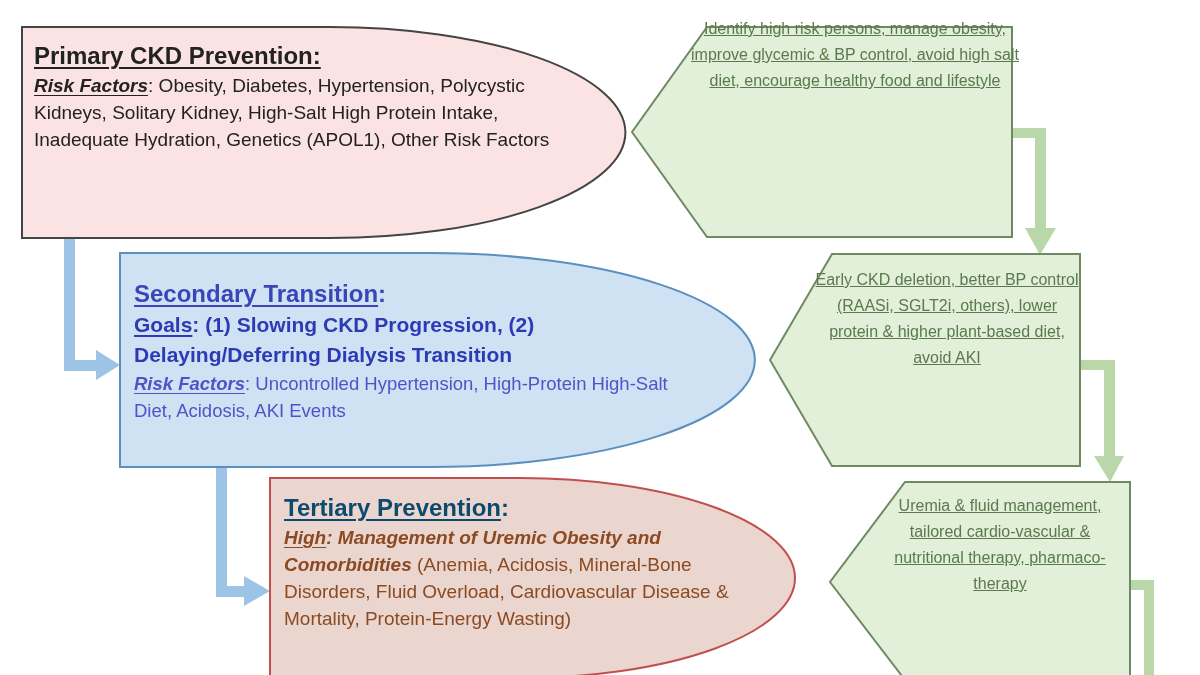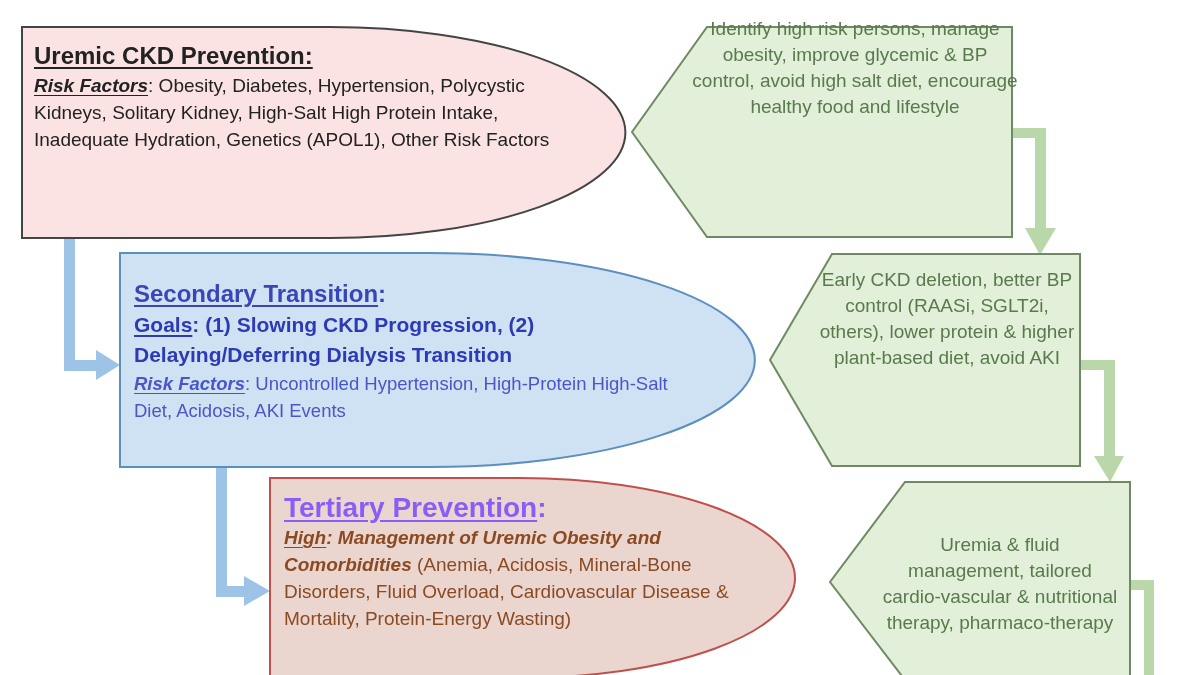--- a/index.html
+++ b/index.html
@@ -10,26 +10,26 @@
   .b{font-weight:bold;font-style:italic;}
   
   #primary-text{left:34px;top:40px;width:540px;color:#222;font-size:19px;line-height:27px;}
   #primary-text .title{font-size:24px;font-weight:bold;line-height:32px;color:#222;}
   
   #secondary-text{left:134px;top:278px;width:560px;color:#4a55c8;font-size:18.5px;line-height:27px;}
   #secondary-text .title{font-size:24px;font-weight:bold;line-height:32px;color:#3946b8;}
   #secondary-text .goal{font-size:21px;font-weight:bold;color:#2d3ab5;line-height:30px;}
   
   #tertiary-text{left:284px;top:492px;width:480px;color:#8c4a22;font-size:19px;line-height:27px;}
-  #tertiary-text .title{font-size:28px;font-weight:bold;line-height:32px;color:#8b5cf6;}
+  #tertiary-text .title{font-size:24px;font-weight:bold;line-height:32px;color:#0c4a6e;}
   
-  .gtxt{position:absolute;text-align:center;color:#5a7a4e;font-size:19px;line-height:26px;}
+  .gtxt{position:absolute;text-align:center;color:#5a7a4e;font-size:16px;line-height:26px;text-decoration:underline;}
   #green1-text{left:690px;top:16px;width:330px;}
   #green2-text{left:812px;top:267px;width:270px;}
-  #green3-text{left:880px;top:493px;width:240px;margin-top:39px;}
+  #green3-text{left:880px;top:493px;width:240px;}
 </style>
 </head>
 <body>
 
 <svg class="shapes" width="1200" height="675">
 
   <g fill="#9dc3e6">
     <rect x="64" y="238" width="11" height="132"></rect>
     <rect x="64" y="360" width="36" height="11"></rect>
     <polygon points="96,350 120,365 96,380"></polygon>
@@ -60,21 +60,21 @@
     <rect x="1130" y="580" width="24" height="10"></rect>
     <rect x="1144" y="580" width="10" height="100"></rect>
   </g>
 
   <polygon points="707,27 1012,27 1012,237 707,237 632,132" fill="#e2efd9" stroke="#6f8a63" stroke-width="2"></polygon>
   <polygon points="832,254 1080,254 1080,466 832,466 770,360" fill="#e2efd9" stroke="#6f8a63" stroke-width="2"></polygon>
   <polygon points="905,482 1130,482 1130,680 905,680 830,582" fill="#e2efd9" stroke="#6f8a63" stroke-width="2"></polygon>
 </svg>
 
 <div id="primary-text" class="txt">
-  <div class="title u">Uremic CKD Prevention:</div>
+  <div class="title u">Primary CKD Prevention:</div>
   <div><span class="b u">Risk Factors</span><span>: Obesity, Diabetes, Hypertension, Polycystic Kidneys, Solitary Kidney, High-Salt High Protein Intake, Inadequate Hydration, Genetics (APOL1), Other Risk Factors</span></div>
 </div>
 
 <div id="secondary-text" class="txt">
   <div class="title"><span class="u">Secondary Transition</span><span>:</span></div>
   <div class="goal"><span class="u">Goals</span><span>: (1) Slowing CKD Progression, (2) Delaying/Deferring Dialysis Transition</span></div>
   <div><span class="b u">Risk Factors</span><span>: Uncontrolled Hypertension, High-Protein High-Salt Diet, Acidosis, AKI Events</span></div>
 </div>
 
 <div id="tertiary-text" class="txt">

